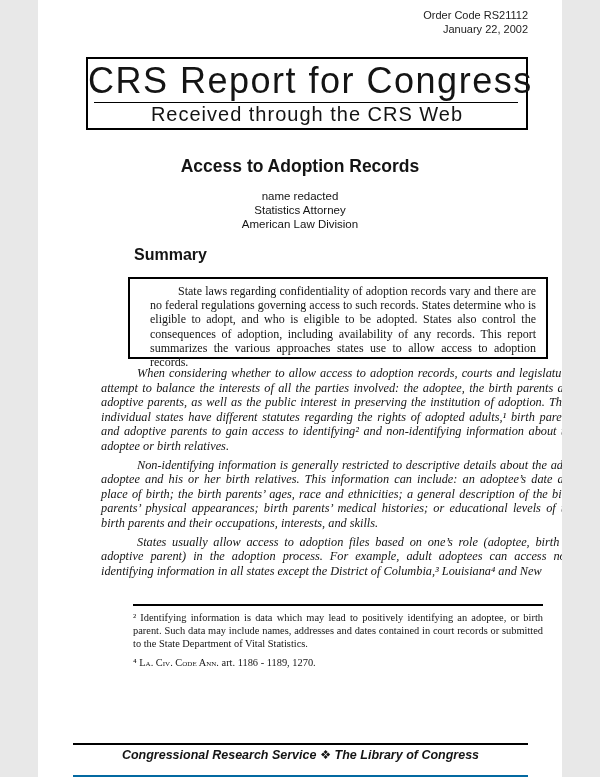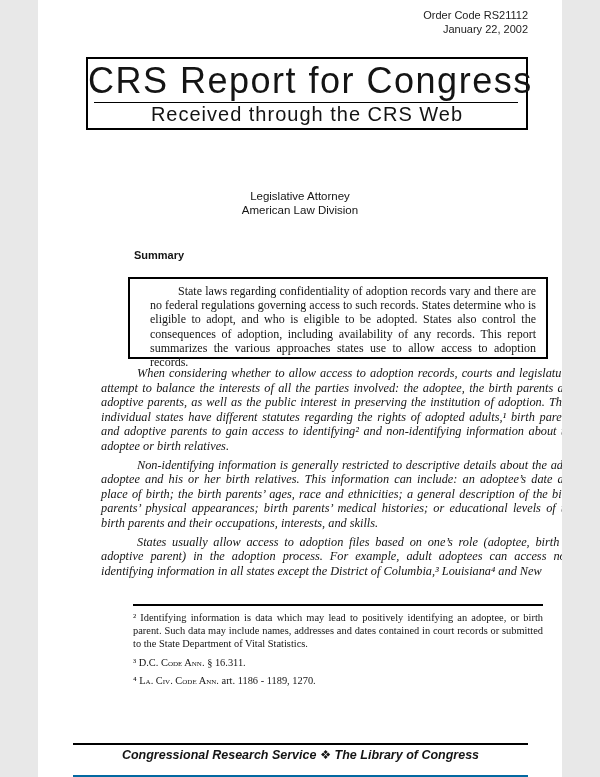--- a/index.html
+++ b/index.html
@@ -77,21 +77,21 @@
     font-size: 11.5px;
     line-height: 14px;
   }
   .summary-heading {
     position: absolute;
     top: 247px;
     left: 96px;
     margin: 0;
     font-family: "Liberation Sans", "DejaVu Sans", sans-serif;
     font-weight: bold;
-    font-size: 11px;
+    font-size: 16px;
     line-height: 16px;
   }
   .summary-box {
     position: absolute;
     top: 277px;
     left: 90px;
     width: 420px;
     height: 82px;
     border: 2px solid #000;
     padding: 5px 10px 0 20px;
@@ -157,43 +157,44 @@
     <div>Order Code RS21112</div>
     <div>January 22, 2002</div>
   </div>
 
   <div class="masthead">
     <div class="masthead-title">CRS Report for Congress</div>
     <div class="masthead-rule"></div>
     <div class="masthead-subtitle">Received through the CRS Web</div>
   </div>
 
+  <h1 class="report-title">Access to Adoption Records</h1>
 
   <div class="byline">
-    <div>Legislative Attorney</div>
+    <div>name redacted</div>
+    <div>Statistics Attorney</div>
     <div>American Law Division</div>
   </div>
 
   <h2 class="summary-heading">Summary</h2>
 
   <div class="summary-box">
     <p>State laws regarding confidentiality of adoption records vary and there are no federal regulations governing access to such records. States determine who is eligible to adopt, and who is eligible to be adopted.  States also control the consequences of adoption, including availability of any records.  This report summarizes the various approaches states use to allow access to adoption records.</p>
   </div>
 
   <div class="body-text">
     <p>When considering whether to allow access to adoption records, courts and legislatures attempt to balance the interests of all the parties involved:  the adoptee, the birth parents and adoptive parents, as well as the public interest in preserving the institution of adoption. Thus, individual states have different statutes regarding the rights of adopted adults,¹ birth parents and adoptive parents to gain access to identifying² and non-identifying information about the adoptee or birth relatives.</p>
     <p>Non-identifying information is generally restricted to descriptive details about the adult adoptee and his or her birth relatives.  This information can include: an adoptee’s date and place of birth; the birth parents’ ages, race and ethnicities; a general description of the birth parents’ physical appearances; birth parents’ medical histories; or educational levels of the birth parents and their occupations, interests, and skills.</p>
     <p>States usually allow access to adoption files based on one’s role (adoptee, birth or adoptive parent) in the adoption process.  For example, adult adoptees can access non-identifying information in all states except the District of Columbia,³ Louisiana⁴ and New</p>
   </div>
 
   <div class="fn-sep"></div>
 
   <div class="footnotes">
     <p>² Identifying information is data which may lead to positively identifying an adoptee, or birth parent. Such data may include names, addresses and dates contained in court records or submitted to the State Department of Vital Statistics.</p>
-    <p class="cite"><span>³</span> <span class="sc">D.C. Code Ann.</span> <span>§ 16.311.</span></p>
     <p class="cite"><span>⁴</span> <span class="sc">La. Civ. Code Ann.</span> <span>art. 1186 - 1189, 1270.</span></p>
   </div>
 
   <div class="footer">
     <div class="footer-text">Congressional Research Service ❖ The Library of Congress</div>
   </div>
 
 </div>
 
 </body></html>

